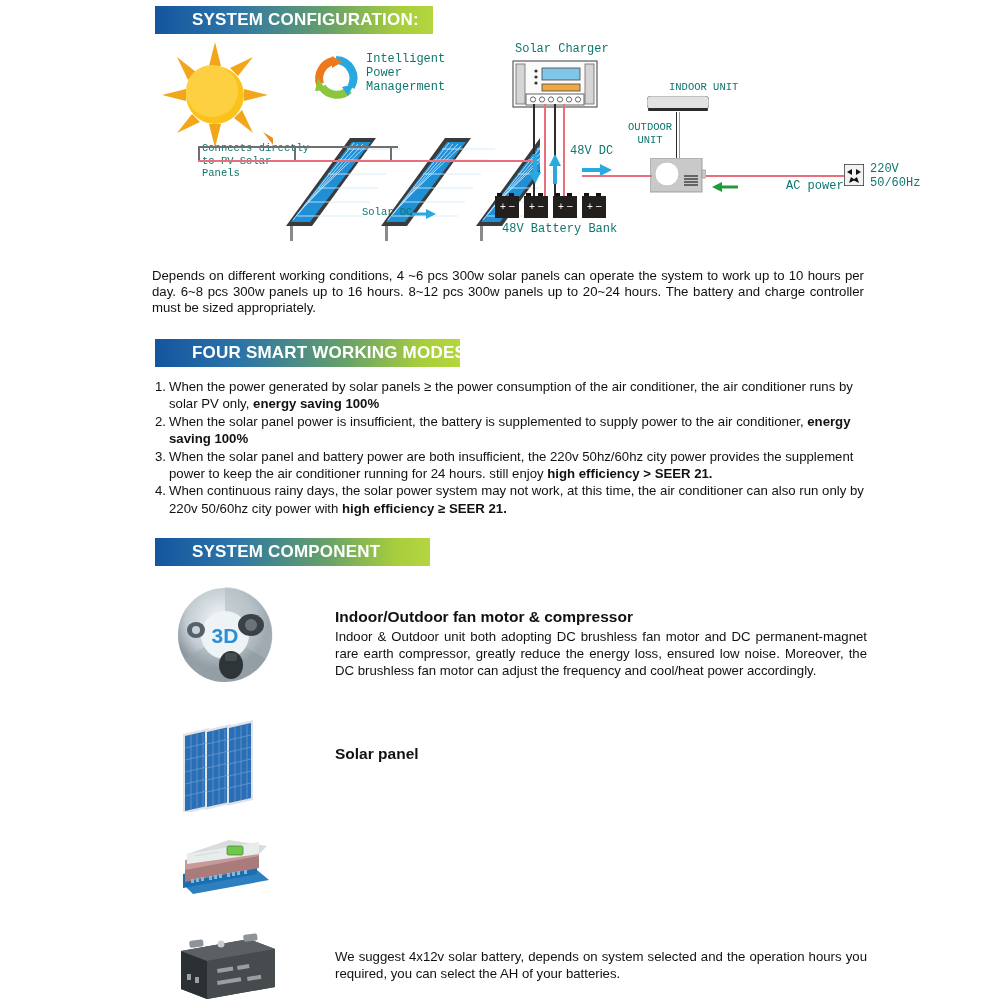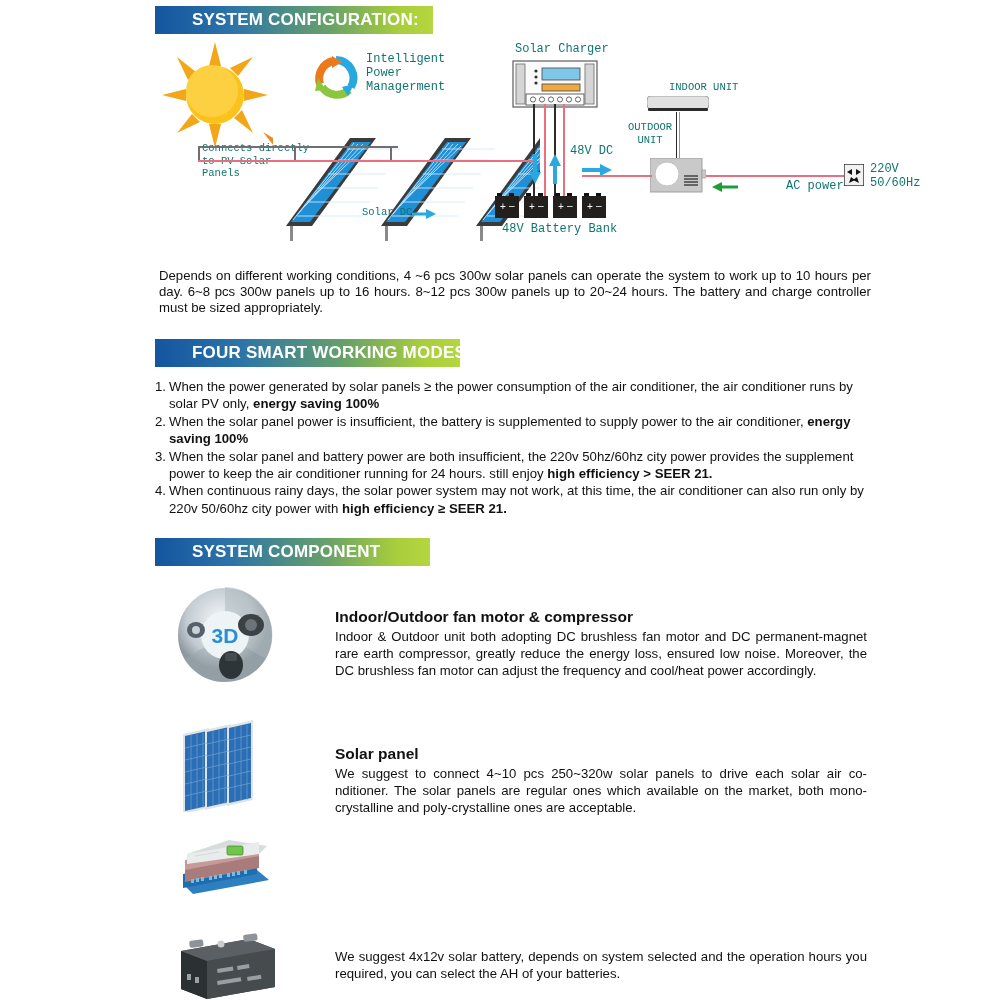--- a/index.html
+++ b/index.html
@@ -271,21 +271,21 @@
       <rect x="0" y="0" width="20" height="22" fill="#f2f2f2" stroke="#2b2b2b" stroke-width="1.4"></rect>
       <polygon points="3,8 8,5 8,11" fill="#111"></polygon>
         <polygon points="17,8 12,5 12,11" fill="#111"></polygon>
       <polygon points="5,19 7,13 11,16" fill="#111"></polygon>
         <polygon points="15,19 13,13 9,16" fill="#111"></polygon>
     </svg>
     <div class="d-label lg" style="left:720px; top:126px; white-space:pre;">220V
 50/60Hz</div>
   </div>
 
-  <div class="para" style="left:159px; top:268px; width:712px;">Depends on different working conditions, 4 ~6 pcs 300w solar panels can operate the system to work up to 10 hours per day. 6~8 pcs 300w panels up to 16 hours. 8~12 pcs 300w panels up to 20~24 hours. The battery and charge controller must be sized appropriately.</div>
+  <div class="para" style="left:152px; top:268px; width:712px;">Depends on different working conditions, 4 ~6 pcs 300w solar panels can operate the system to work up to 10 hours per day. 6~8 pcs 300w panels up to 16 hours. 8~12 pcs 300w panels up to 20~24 hours. The battery and charge controller must be sized appropriately.</div>
 
   <div class="band" style="left:155px; top:339px; width:305px;">
     <span class="band-label">FOUR SMART WORKING MODES</span>
   </div>
 
   <div class="modes" style="left:155px; top:378px; width:712px;">
     <div class="mode-row">
       <div class="mode-num">1.</div>
       <div class="mode-txt"><span>When the power generated by solar panels ≥ the power consumption of the air conditioner, the air conditioner runs by solar PV only, </span><b>energy saving 100%</b></div>
     </div>
@@ -372,21 +372,20 @@
             <line x1="54" y1="52" x2="76" y2="47"></line>
               <line x1="54" y1="64" x2="76" y2="59"></line>
             <line x1="54" y1="76" x2="76" y2="71"></line>
           </g>
           <ellipse cx="44" cy="104" rx="40" ry="4" fill="#d8dde1" opacity=".6"></ellipse>
         </g>
       </svg>
     </div>
     <div class="comp-body">
       <div class="comp-title">Solar panel</div>
-      <div class="comp-desc">We suggest to connect 4~10 pcs 250~320w solar panels to drive each solar air co-nditioner. The solar panels are regular ones which available on the market, both mono-crystalline and poly-crystalline ones are acceptable.</div>
     </div>
   </div>
 
   <div class="comp" style="left:165px; top:836px; width:702px;">
     <div class="comp-icon">
       <svg width="112" height="80" style="position:absolute;left:6px;top:-4px;">
         <polygon points="12,52 22,62 98,48 86,38" fill="#2d7fc0"></polygon>
         <polygon points="12,42 86,28 86,42 12,56" fill="#1b6fb0"></polygon>
         <polygon points="14,36 88,22 88,36 14,50" fill="#a97b7b"></polygon>
         <polygon points="14,28 88,14 88,24 14,38" fill="#c79a9a"></polygon>

